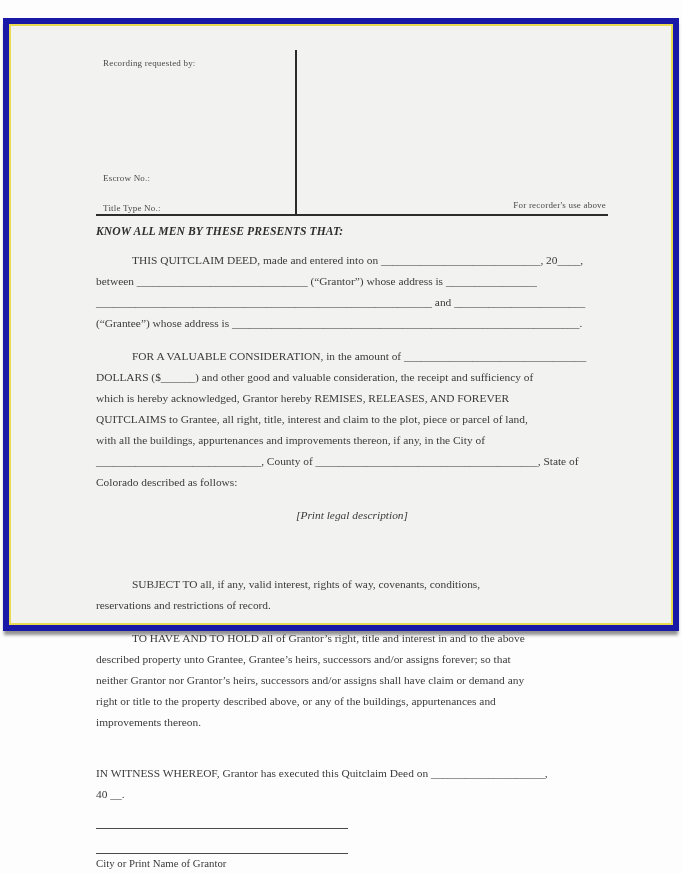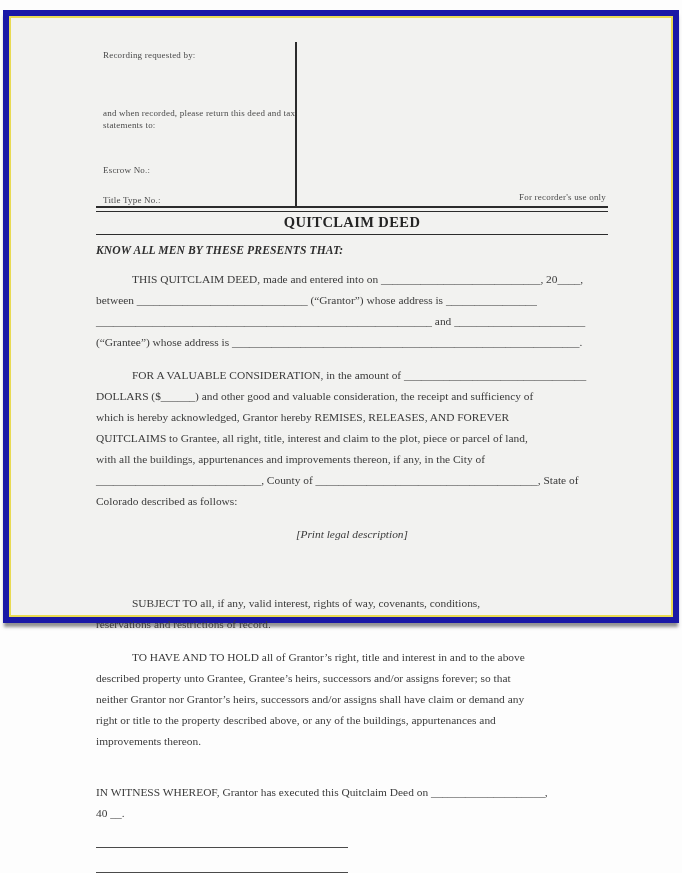--- a/index.html
+++ b/index.html
@@ -5,21 +5,21 @@
   * { margin: 0; padding: 0; box-sizing: border-box; }
   html, body { width: 682px; height: 873px; }
   body {
     font-family: "Liberation Serif", serif;
     background: #fdfdfd;
     position: relative;
     overflow: hidden;
   }
   .frame {
     position: absolute;
-    left: 3px; top: 10px;
+    left: 3px; top: 18px;
     width: 676px; height: 613px;
     border: 6px solid #1a18a6;
     box-shadow: inset 0 0 0 2px #e9da52, 0 5px 3px -1px rgba(110,110,110,0.75);
     background: #f2f2f0;
   }
   .sheet {
     position: absolute;
     inset: 2px;
     background: #f2f2f0;
   }
@@ -122,31 +122,26 @@
 </style>
 </head>
 <body>
 
 <div class="frame">
   <div class="sheet">
     <div class="content">
 
       <div class="header-box">
         <div class="small hb-recording">Recording requested by:</div>
-        <div class="small hb-return">and when recorded, please return this deed and tax
-statements to:</div>
         <div class="small hb-escrow">Escrow No.:</div>
         <div class="small hb-titleorder">Title Type No.:</div>
         <div class="hb-divider"></div>
-        <div class="small hb-recorder">For recorder's use only</div>
+        <div class="small hb-recorder">For recorder's use above</div>
       </div>
 
-      <div class="title-band">
-        <h1>QUITCLAIM DEED</h1>
-      </div>
 
       <p class="know">KNOW ALL MEN BY THESE PRESENTS THAT:</p>
 
       <p class="para indent mt12">THIS QUITCLAIM DEED, made and entered into on ____________________________, 20____,
 between ______________________________ (“Grantor”) whose address is ________________
 ___________________________________________________________ and _______________________
 (“Grantee”) whose address is _____________________________________________________________.</p>
 
       <p class="para indent mt12">FOR A VALUABLE CONSIDERATION, in the amount of ________________________________
 DOLLARS ($______) and other good and valuable consideration, the receipt and sufficiency of

